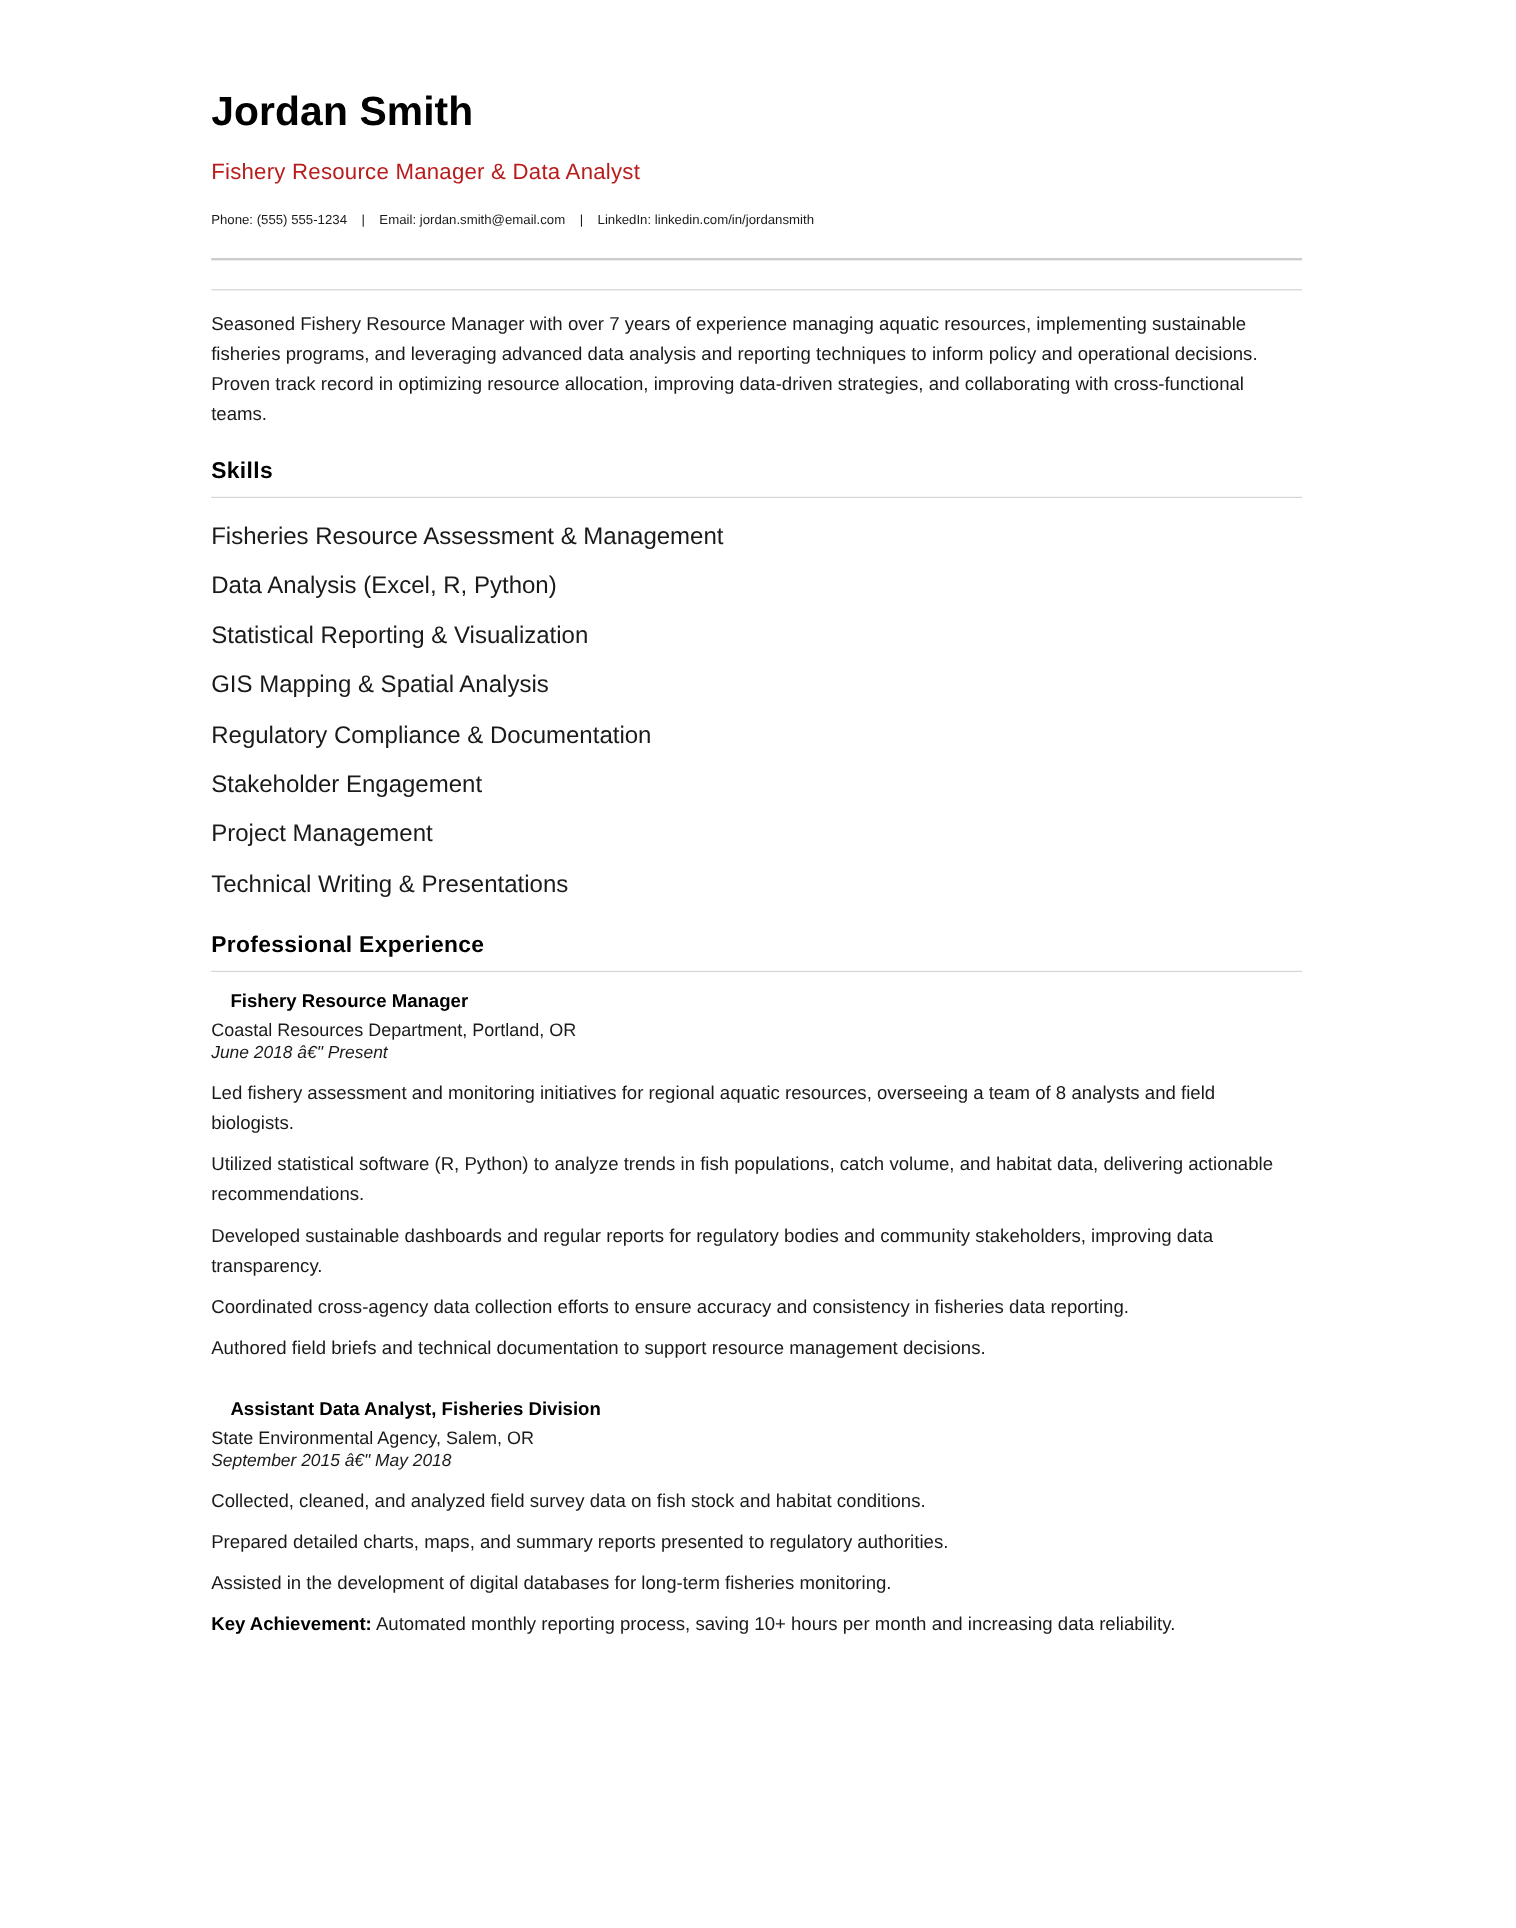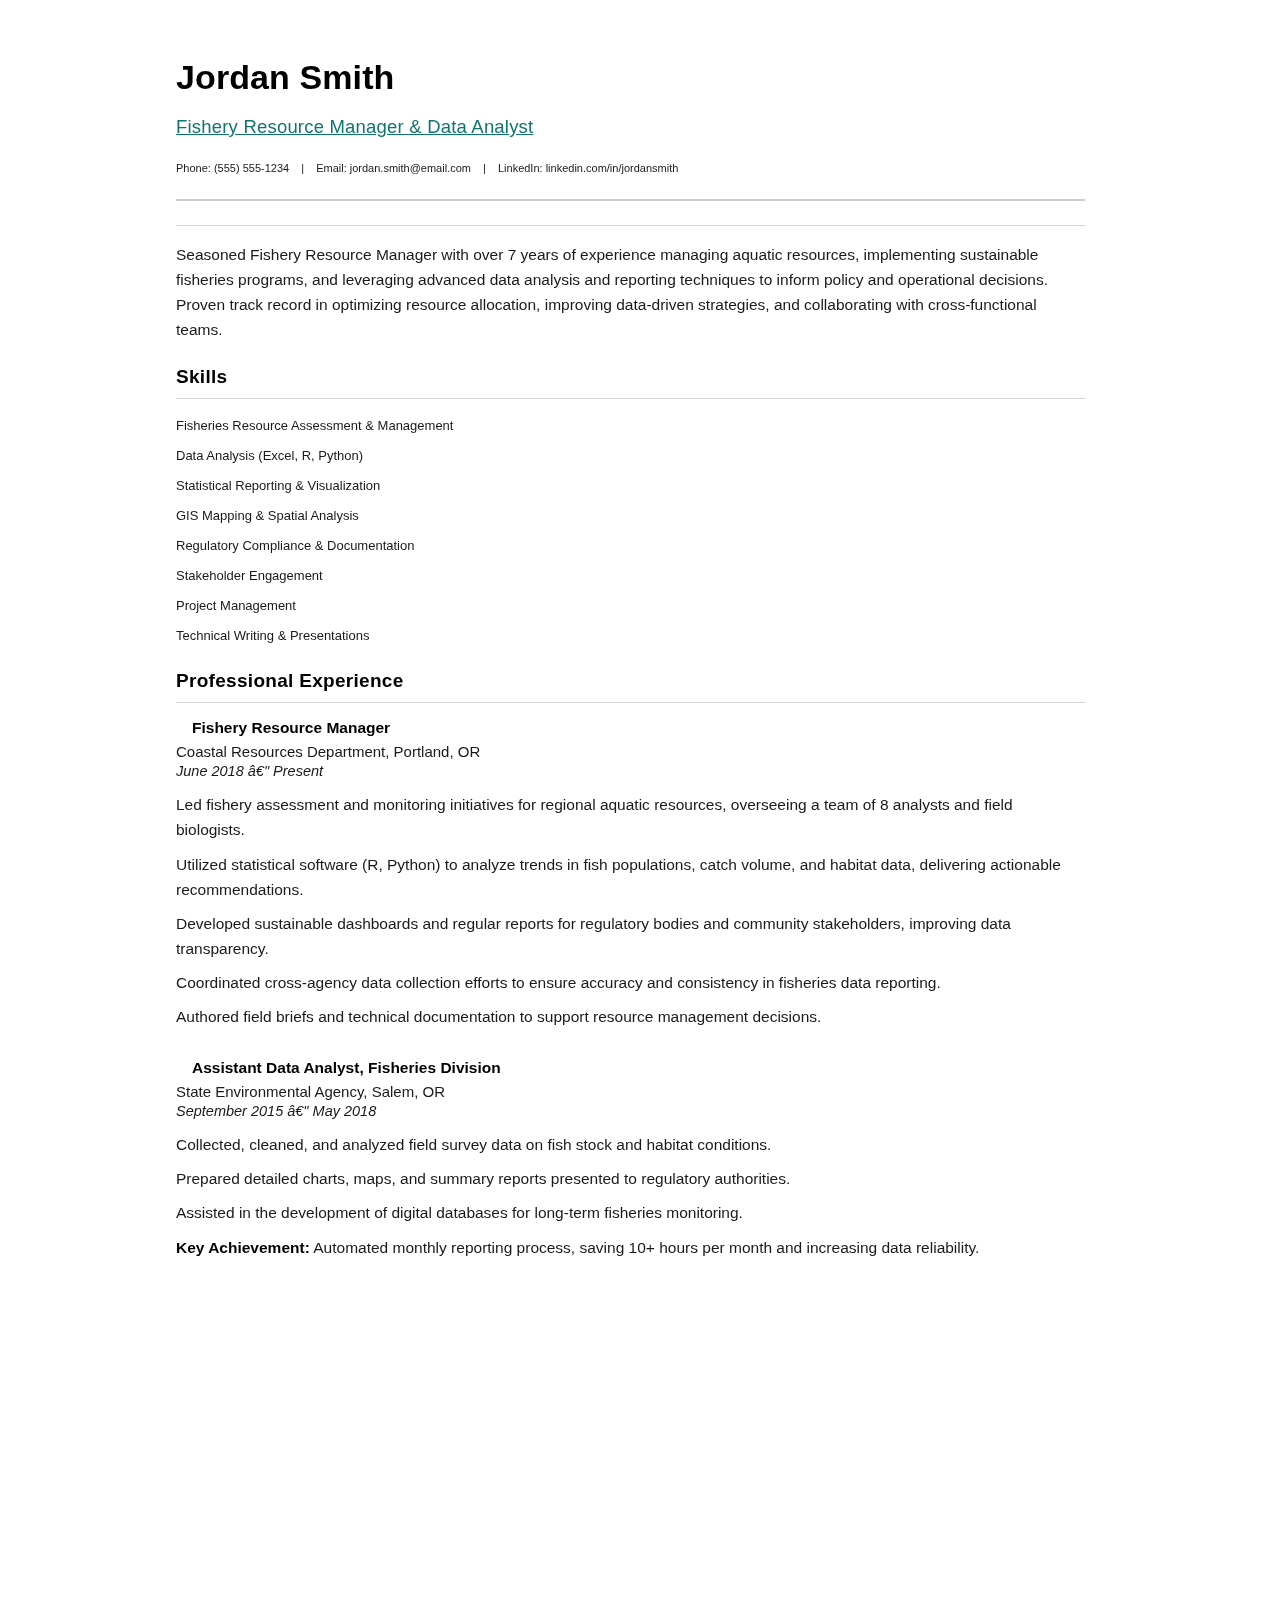--- a/index.html
+++ b/index.html
@@ -12,44 +12,43 @@
     width: 1263px;
     height: 1607px;
     font-family: "Liberation Sans", sans-serif;
     color: #1a1a1a;
     -webkit-font-smoothing: antialiased;
   }
   .page {
     box-sizing: border-box;
     width: 1263px;
     height: 1173px;
-    padding: 44px 178px 0 176px;
+    padding: 60px 178px 0 176px;
     background: #ffffff;
   }
 
   
   .resume-header {
     padding-top: 14px;
   }
   .candidate-name {
     font-size: 34px;
     font-weight: bold;
     letter-spacing: 0.1px;
     line-height: 1.15;
     margin: 0 0 18px 0;
     color: #000000;
   }
   .candidate-title {
     font-size: 18.5px;
     font-weight: normal;
     line-height: 1.3;
     margin: 4px 0 22px 0;
-    color: #0f766e;
+    color: #b91c1c;
     letter-spacing: 0.2px;
-    text-decoration: underline;
   }
   .contact-line {
     font-size: 11px;
     line-height: 1.4;
     color: #1a1a1a;
     margin: 0;
     white-space: nowrap;
   }
   .contact-sep {
     display: inline-block;
@@ -90,21 +89,21 @@
     text-align: left;
   }
 
   
   .skills-list {
     list-style: none;
     margin: 0;
     padding: 0;
   }
   .skill-item {
-    font-size: 13px;
+    font-size: 20px;
     line-height: 1.62;
     color: #1a1a1a;
     margin: 0 0 9px 0;
   }
   .skill-item:last-child { margin-bottom: 0; }
 
   
   .job {
     margin-bottom: 30px;
   }

